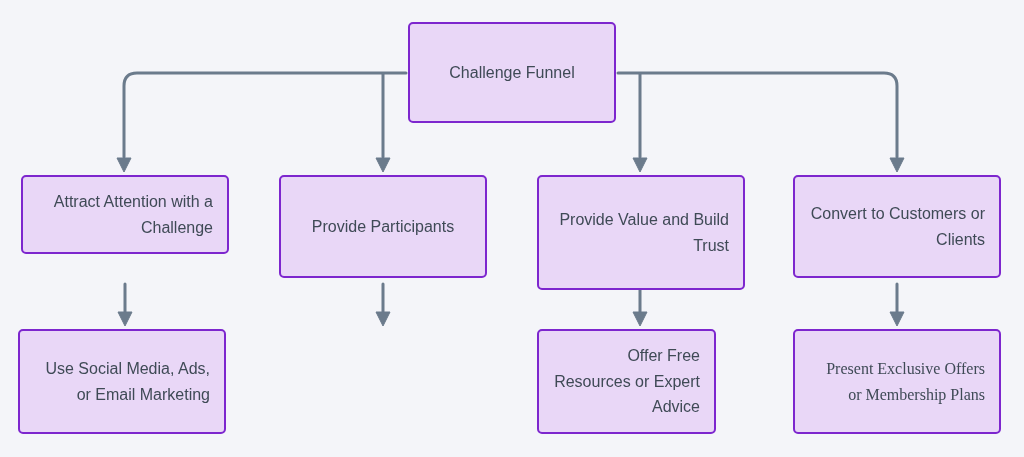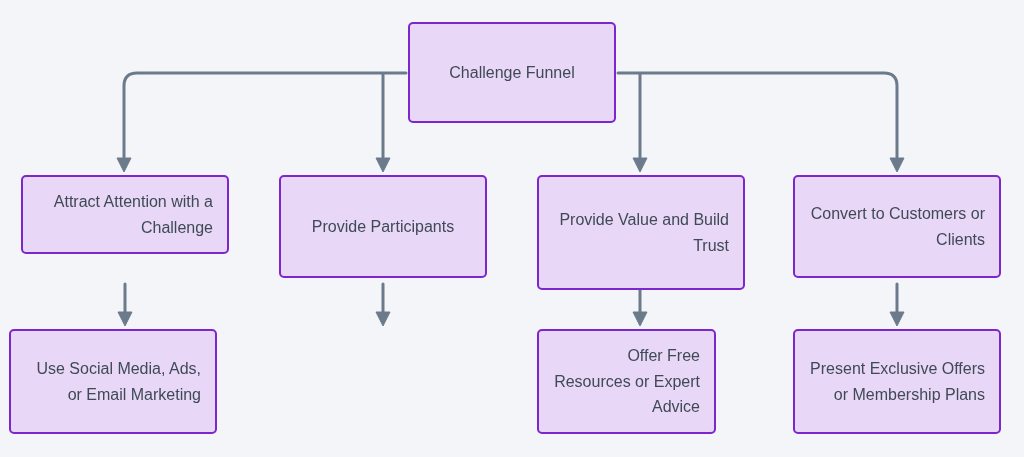--- a/index.html
+++ b/index.html
@@ -95,23 +95,23 @@
   <div class="node" style="left:279px; top:175px; width:208px; height:103px;">
     <span>Provide Participants</span>
   </div>
   <div class="node" style="left:537px; top:175px; width:208px; height:115px;">
     <span>Provide Value and Build Trust</span>
   </div>
   <div class="node" style="left:793px; top:175px; width:208px; height:103px;padding-left:13px;">
     <span>Convert to Customers or Clients</span>
   </div>
 
-  <div class="node" style="left:9px; top:329px; width:208px; height:105px;">
+  <div class="node" style="left:18px; top:329px; width:208px; height:105px;">
     <span>Use Social Media, Ads, or Email Marketing</span>
   </div>
   <div class="node" style="left:537px; top:329px; width:179px; height:105px;">
     <span>Offer Free Resources or Expert Advice</span>
   </div>
-  <div class="node" style="left:793px; top:329px; width:208px; height:105px;">
+  <div class="node" style="left:793px; top:329px; width:208px; height:105px;font-family:Liberation Serif, serif;">
     <span>Present Exclusive Offers or Membership Plans</span>
   </div>
 
 </div>
 
 </body></html>

